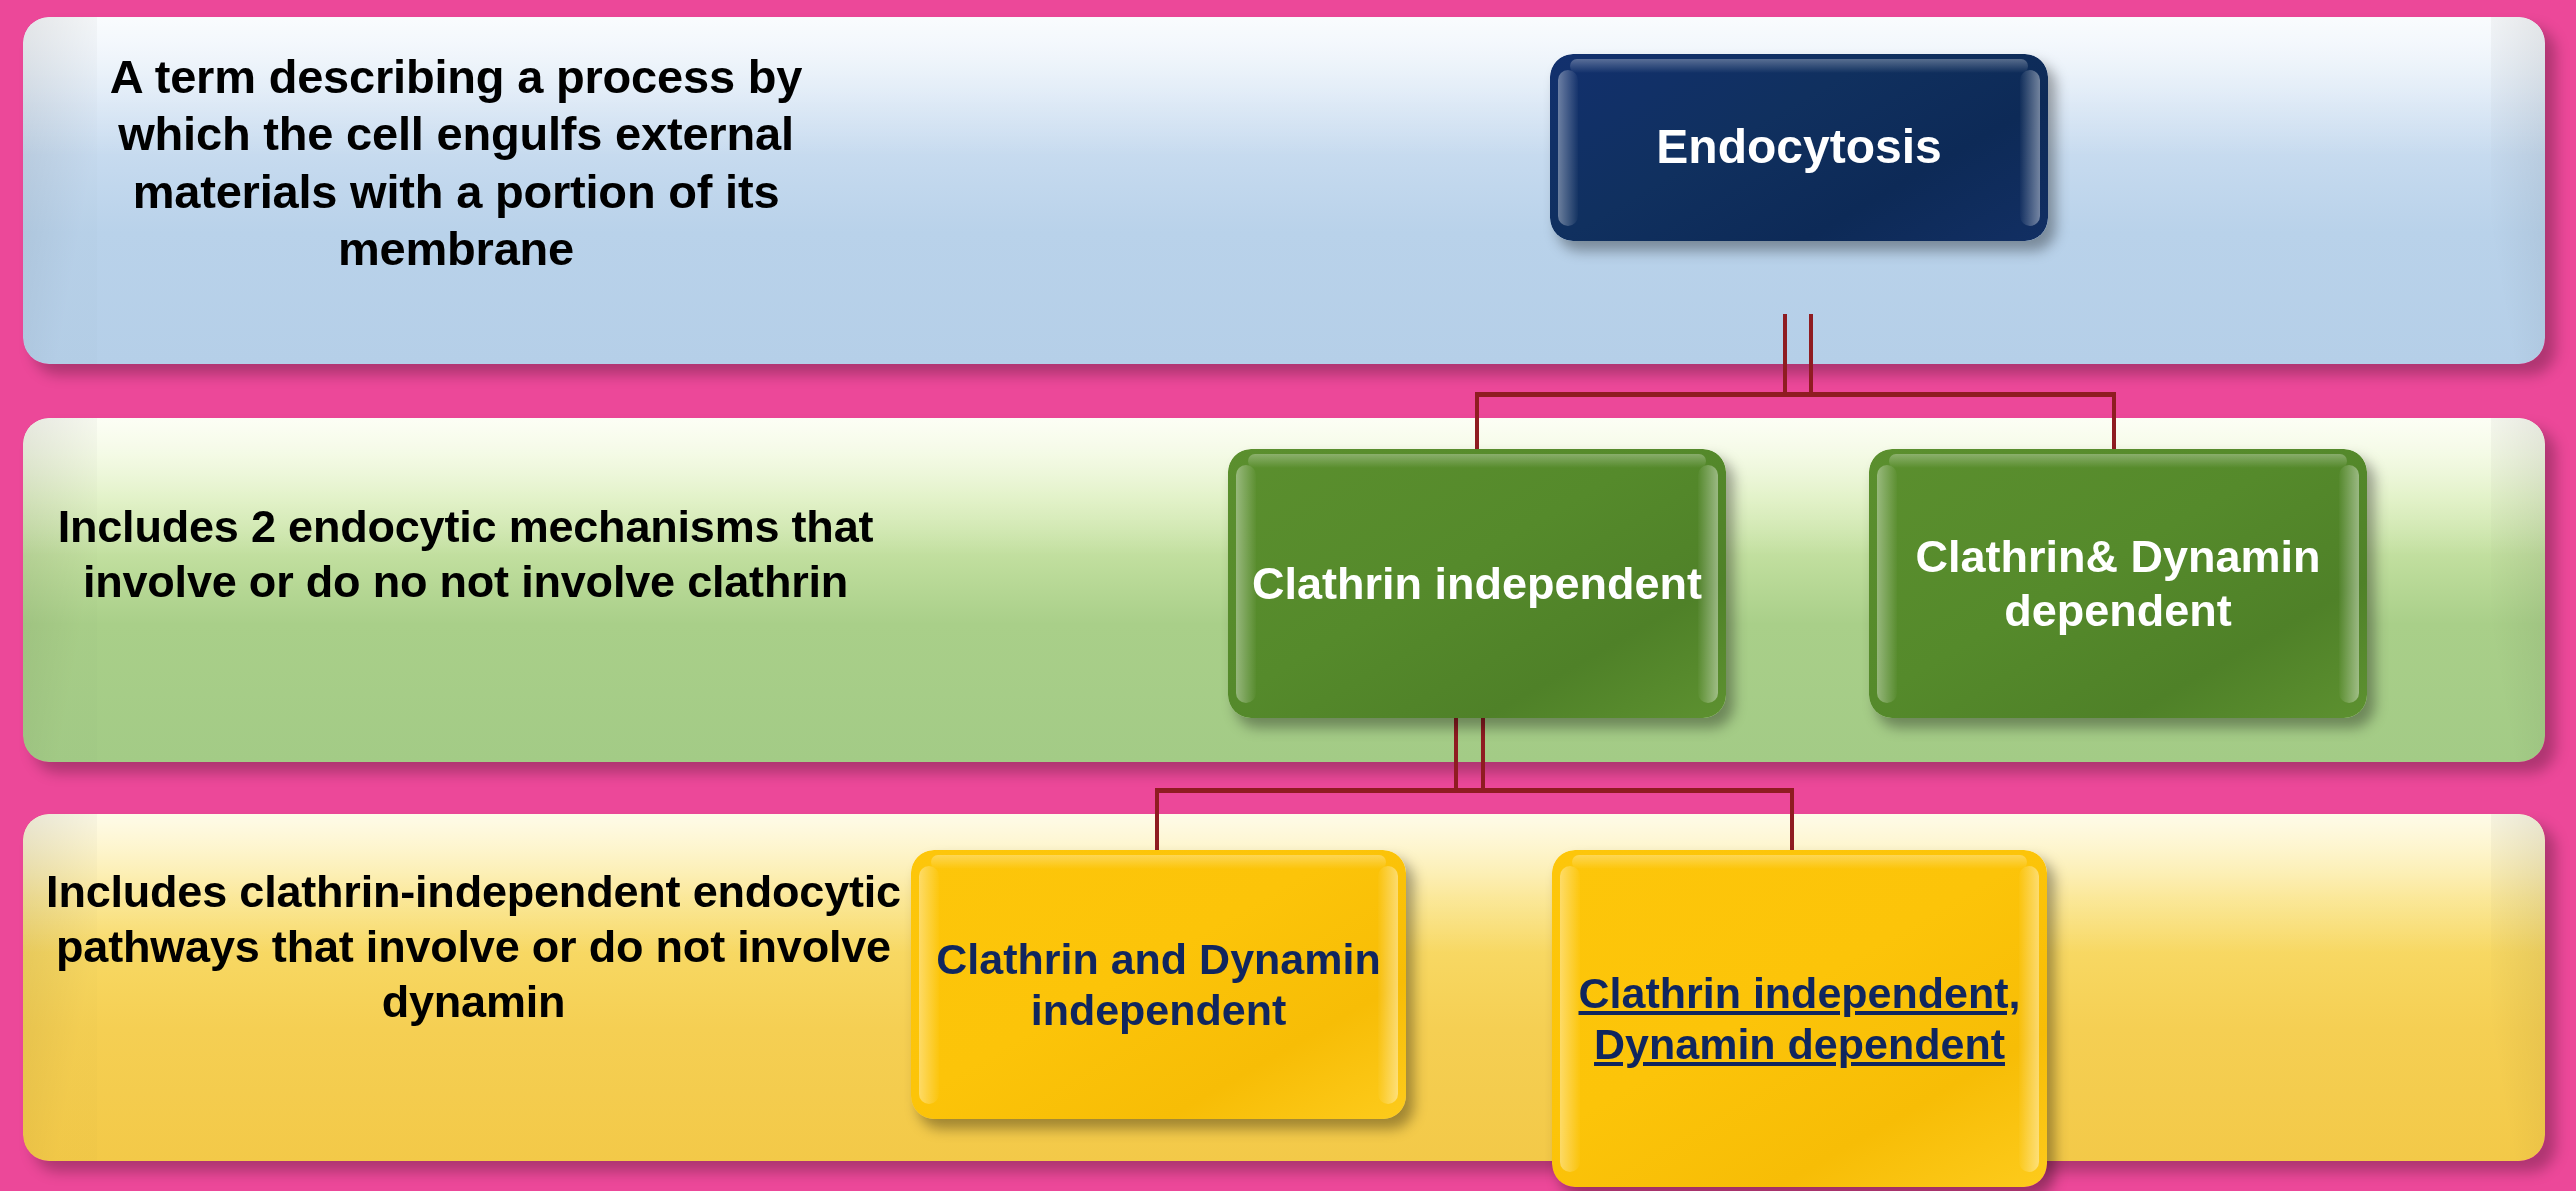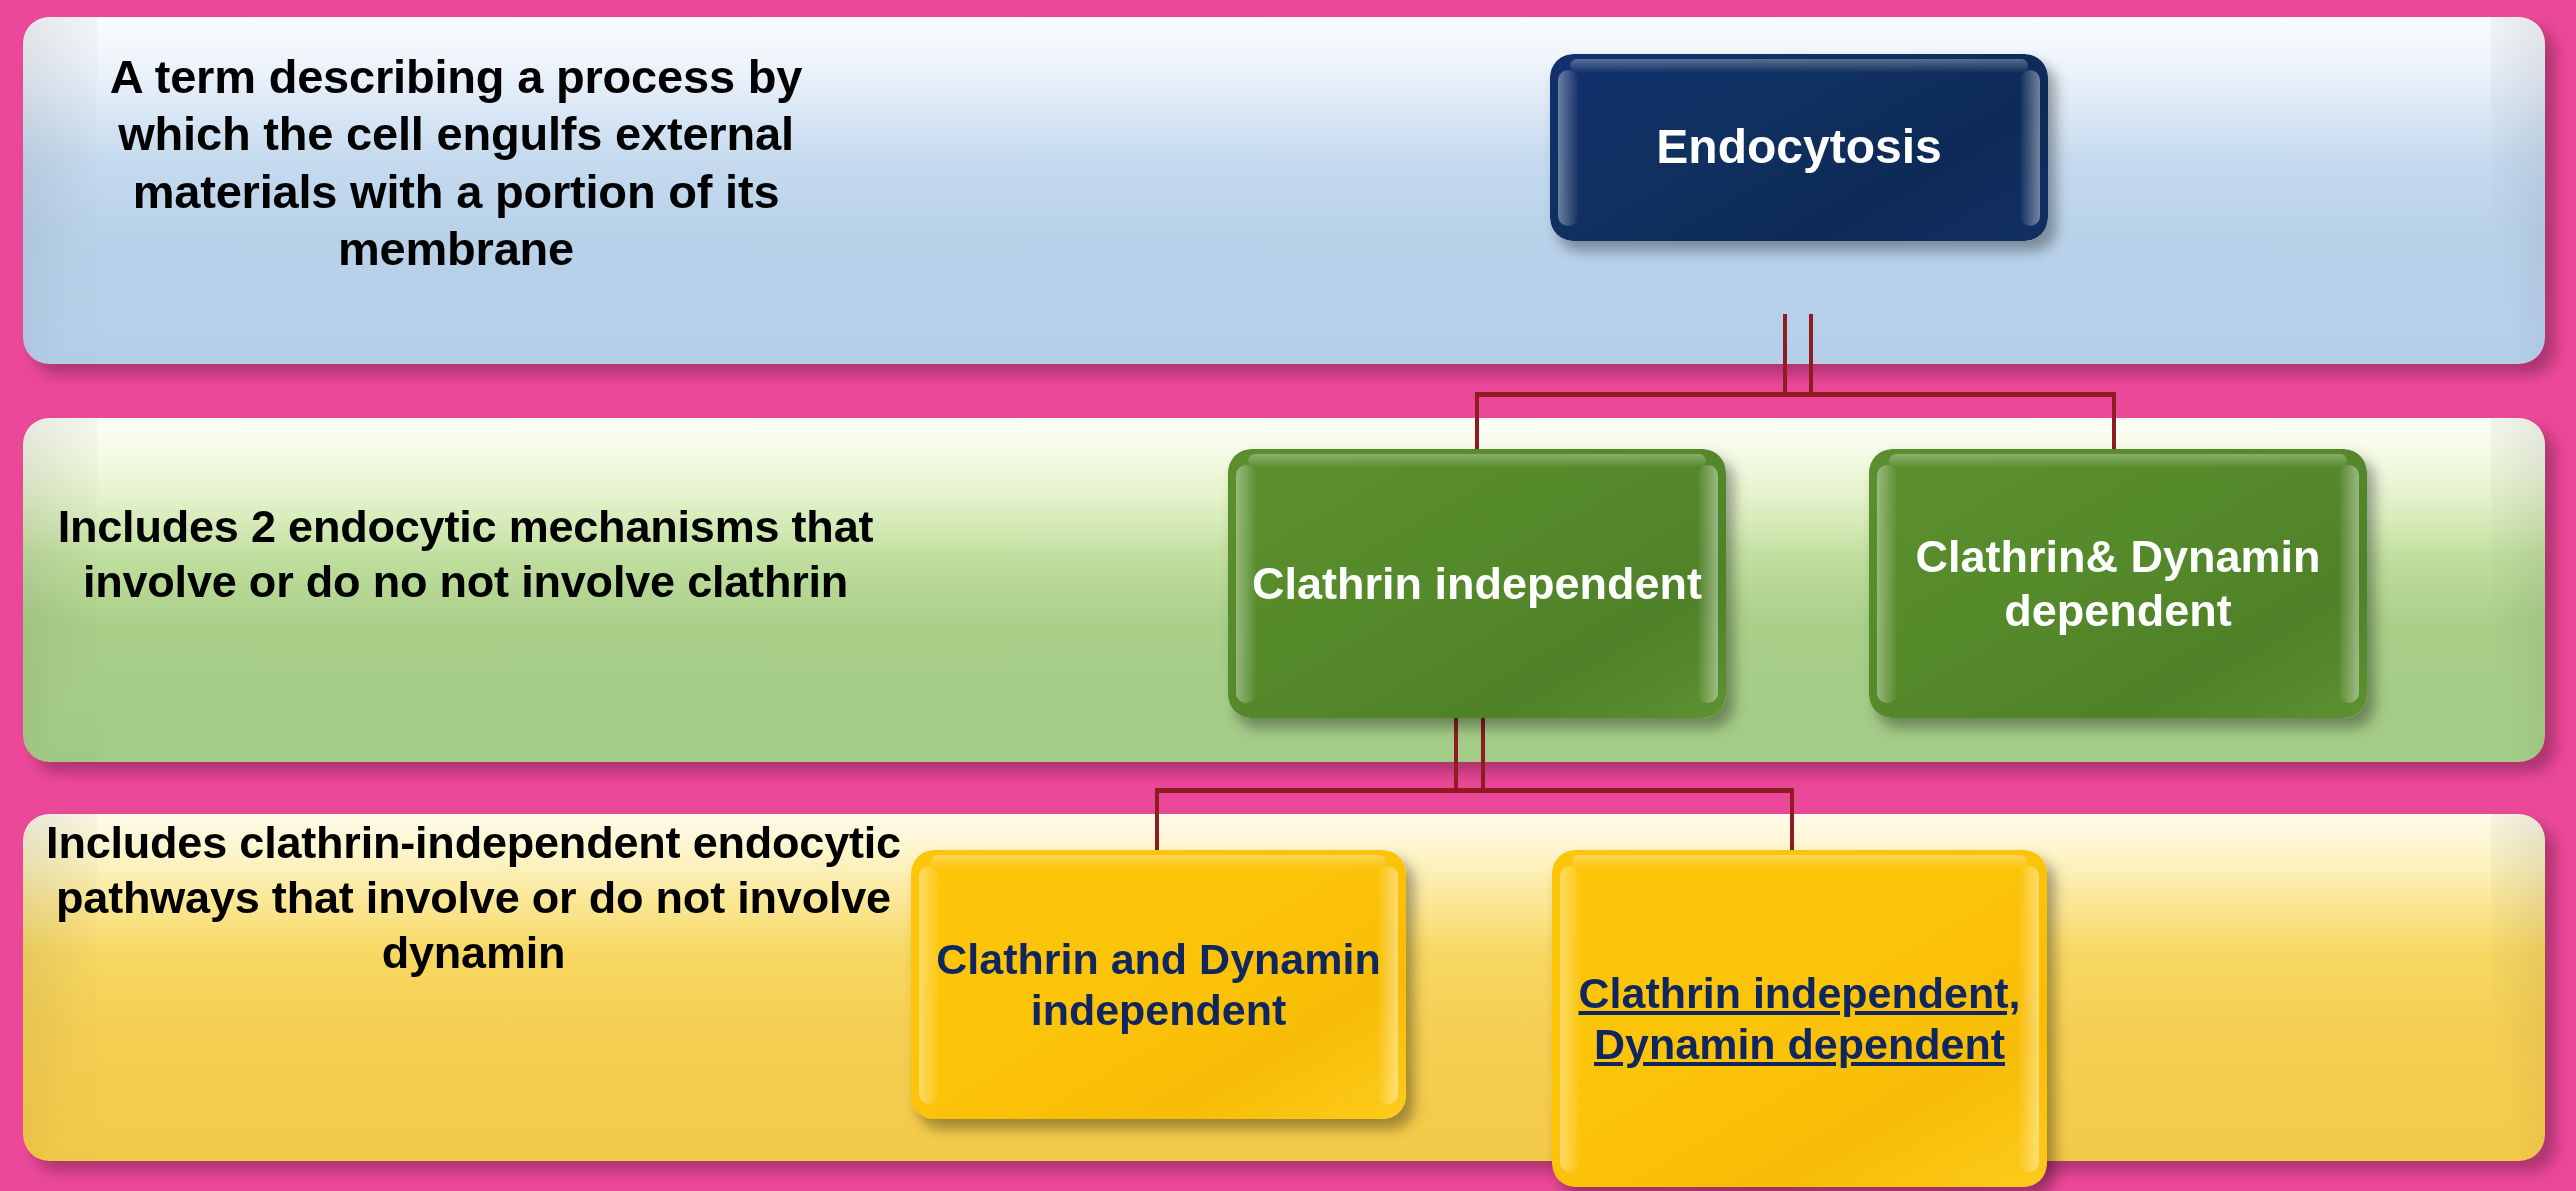--- a/index.html
+++ b/index.html
@@ -49,21 +49,21 @@
   .caption{
     position:absolute;
     text-align:center;
     font-weight:bold;
     color:#000000;
     line-height:1.22;
     letter-spacing:-0.2px;
   }
   #caption-blue{left:46px;top:48px;width:820px;font-size:47px;}
   #caption-green{left:40px;top:488px;width:851px;font-size:45px;margin-top:12px;}
-  #caption-yellow{left:40px;top:816px;width:867px;font-size:45px;}
+  #caption-yellow{left:40px;top:865px;width:867px;font-size:45px;}
 
   
   .node{
     position:absolute;
     border-radius:23px;
     box-shadow:7.7px 9.3px 12.4px rgba(0,0,0,0.34);
     display:flex;align-items:center;justify-content:center;
     text-align:center;
     font-weight:bold;
     line-height:1.18;

